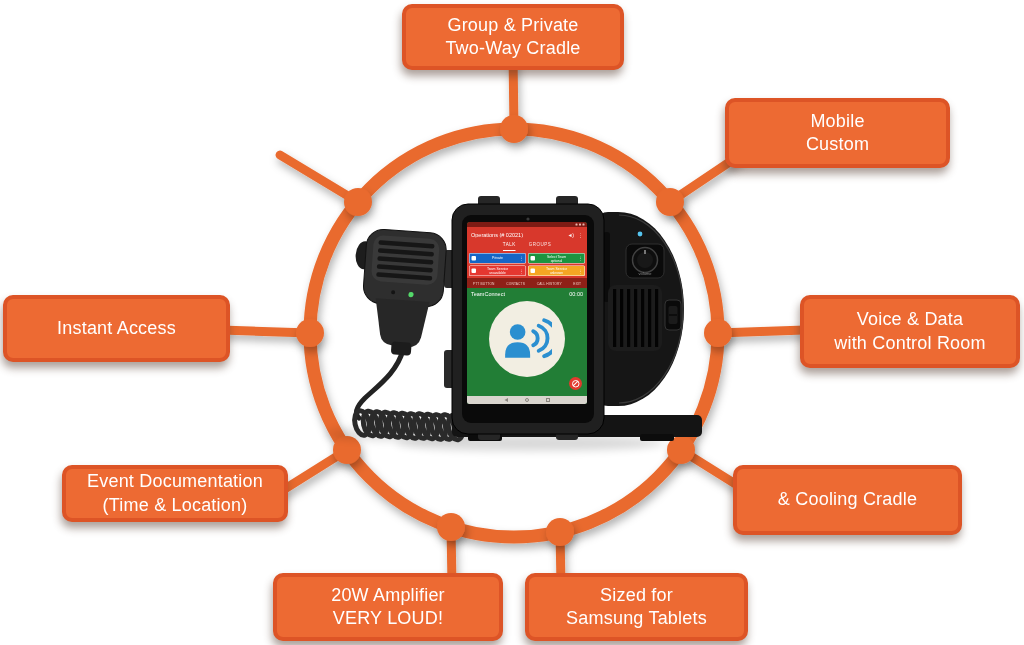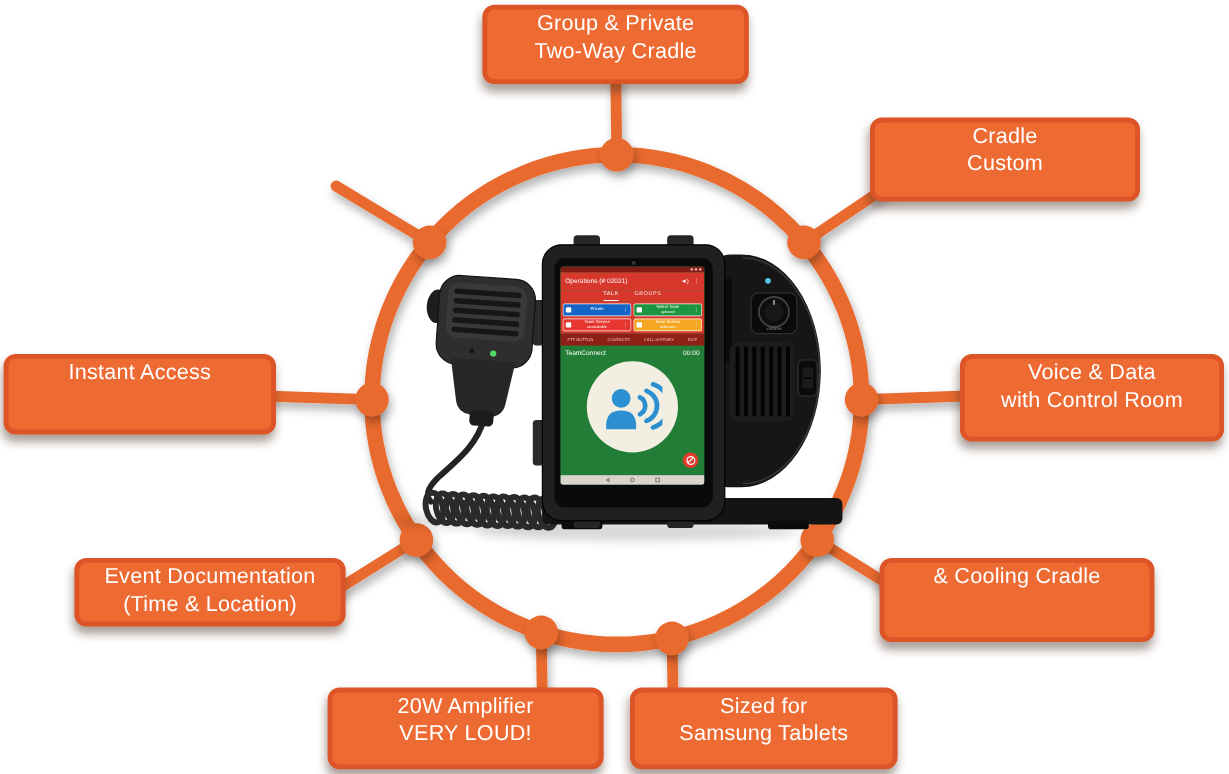--- a/index.html
+++ b/index.html
@@ -2,21 +2,21 @@
 <html><head>
 <meta charset="utf-8">
 <style>
   html,body{margin:0;padding:0;background:#ffffff;}
   .stage{position:relative;width:1024px;height:645px;background:#ffffff;overflow:hidden;
          font-family:"Liberation Sans","DejaVu Sans",sans-serif;}
   .art{position:absolute;left:0;top:0;width:1024px;height:645px;}
 
   
   .fbox{position:absolute;background:#ED6A33;border:4px solid #DD5426;border-radius:10px;
-        color:#fff;display:flex;flex-direction:column;align-items:center;
+        color:#fff;display:flex;flex-direction:column;align-items:center;justify-content:center;
         text-align:center;font-size:18px;line-height:1.3;letter-spacing:.2px;
         box-shadow:-1px 6px 8px rgba(70,45,30,.45);box-sizing:border-box;}
   .f0{left:402px;top:4px;width:222px;height:66px}
   .f1{left:70px;top:98px;width:227px;height:70px}
   .f2{left:725px;top:98px;width:225px;height:70px}
   .f3{left:3px;top:295px;width:227px;height:67px}
   .f4{left:800px;top:295px;width:220px;height:73px}
   .f5{left:62px;top:465px;width:226px;height:57px}
   .f6{left:733px;top:465px;width:229px;height:70px}
   .f7{left:273px;top:573px;width:230px;height:68px}
@@ -175,21 +175,21 @@
         <rect x="396" y="342" width="20" height="13" rx="4" fill="#1c1c1c"></rect>
       </g>
     </g>
   </svg>
 
   <div class="fbox f0">
     <span>Group &amp; Private</span>
     <span>Two-Way Cradle</span>
   </div>
   <div class="fbox f2">
-    <span>Cradle</span>
+    <span>Mobile</span>
     <span>Custom</span>
   </div>
   <div class="fbox f3">
     <span>Instant Access</span>
   </div>
   <div class="fbox f4">
     <span>Voice &amp; Data</span>
     <span>with Control Room</span>
   </div>
   <div class="fbox f5">

